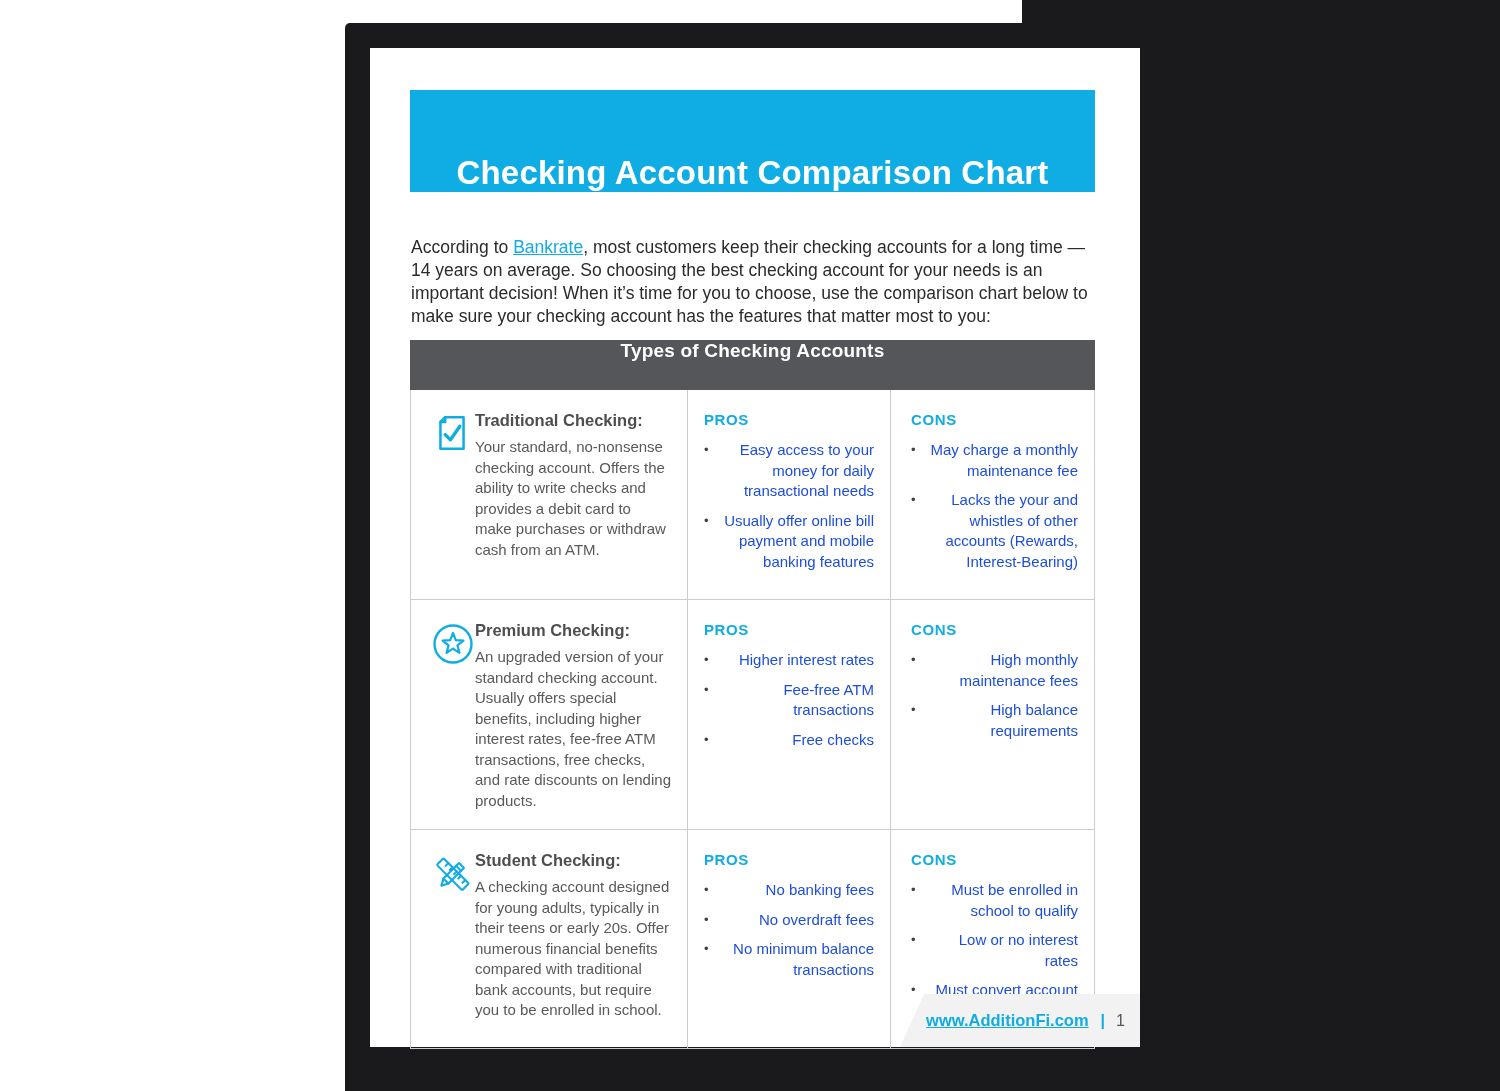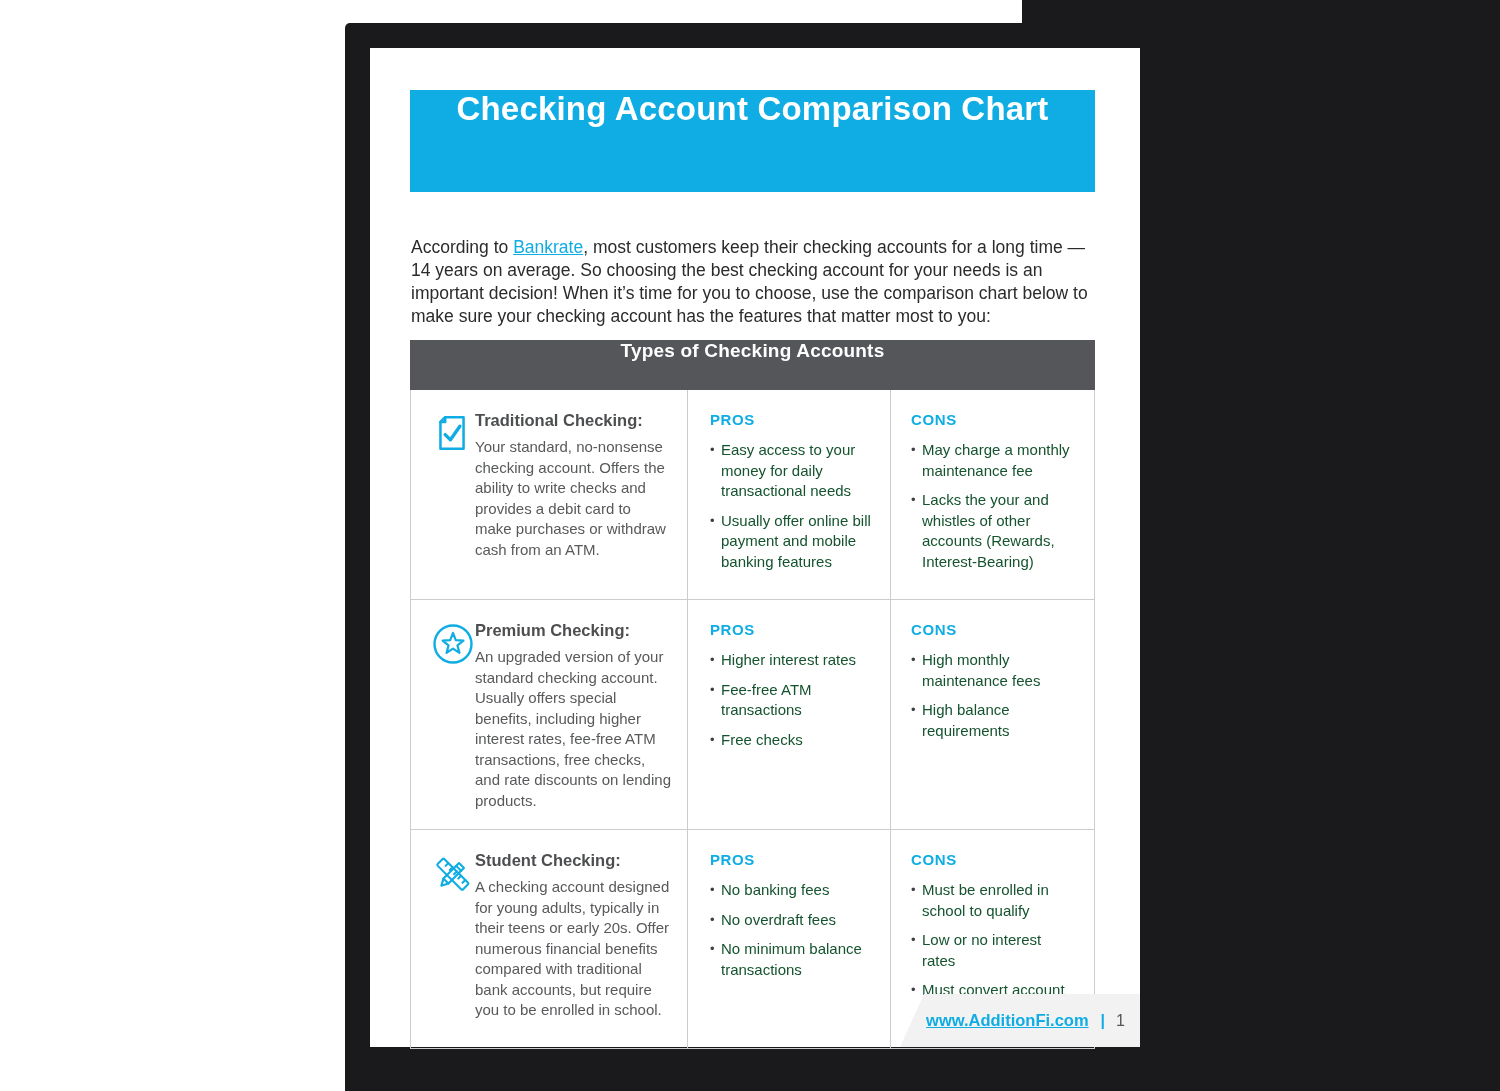--- a/index.html
+++ b/index.html
@@ -11,44 +11,44 @@
 
   
   .backdrop-main{position:absolute;left:345px;top:23px;right:0;bottom:0;background:var(--frame,#1a1a1c);border-top-left-radius:5px;}
   .backdrop-top{position:absolute;left:1022px;top:0;right:0;height:30px;background:var(--frame,#1a1a1c);}
 
   
   .page{position:absolute;left:370px;top:48px;width:770px;height:999px;background:#ffffff;}
 
   
   .banner{position:absolute;left:40px;top:42px;width:685px;height:102px;background:var(--accent,#0fade3);
-    display:flex;align-items:flex-start;justify-content:center;}
+    display:flex;align-items:flex-end;justify-content:center;}
   .banner h1{margin:0;color:#ffffff;font-size:33px;font-weight:bold;letter-spacing:.2px;}
 
   
   .intro{position:absolute;left:41px;top:170px;width:692px;font-size:17.5px;line-height:23px;color:#2b2b2d;}
   .intro a{color:var(--accent,#0fade3);text-decoration:underline;cursor:pointer;}
 
   
   .table{position:absolute;left:40px;top:292px;width:685px;}
   .table-header{height:50px;background:var(--header-bar,#55565a);display:flex;align-items:flex-start;justify-content:center;}
   .table-header h2{margin:0;color:#ffffff;font-size:19px;font-weight:bold;letter-spacing:.2px;}
   .table-body{border:1px solid #cccccc;border-top:none;}
   .row{display:grid;grid-template-columns:276px 204px 203px;}
   .row + .row{border-top:1px solid #cccccc;}
   .cell{box-sizing:border-box;padding:21px 16px 18px 20px;}
   .cell.type{display:flex;padding-left:20px;}
-  .cell.pros{border-left:1px solid #cccccc;border-right:1px solid #cccccc;padding-left:22px;}
+  .cell.pros{border-left:1px solid #cccccc;border-right:1px solid #cccccc;padding-left:16px;}
   .cell.cons{padding-left:20px;}
   .icon-box{flex:0 0 44px;padding-top:1px;}
   .type-text h3{margin:0 0 7px 0;font-size:16.5px;font-weight:bold;color:#4d4e50;}
   .type-text p{margin:0;font-size:15px;line-height:20.5px;color:#58595b;}
   .pc-label{margin:0 0 12px 0;font-size:15px;font-weight:bold;color:var(--accent,#0fade3);letter-spacing:.6px;}
   ul.bullets{list-style:none;margin:0;padding:0;}
-  ul.bullets li{position:relative;padding-left:11px;margin-bottom:9px;font-size:15px;line-height:20.5px;color:#14532d;}
+  ul.bullets li{position:relative;padding-left:11px;margin-bottom:9px;font-size:15px;line-height:20.5px;color:#1d4ed8;text-align:right;}
   ul.bullets li::before{content:"\2022";position:absolute;left:0;top:0;color:#3e3f41;font-size:13px;}
 
   
   .footer-bar{position:absolute;right:0;bottom:0;width:240px;height:53px;background:var(--footer-bg,#f2f2f3);
     display:flex;align-items:center;justify-content:flex-end;padding-right:15px;box-sizing:border-box;
     clip-path:polygon(24px 0,100% 0,100% 100%,0 100%);}
   .footer-bar a{color:var(--accent,#0fade3);font-size:16.5px;font-weight:bold;text-decoration:underline;cursor:pointer;}
   .footer-sep{color:var(--accent,#0fade3);font-size:16px;font-weight:bold;margin:0 11px 0 12px;}
   .footer-page{color:#55565a;font-size:16px;}
 

